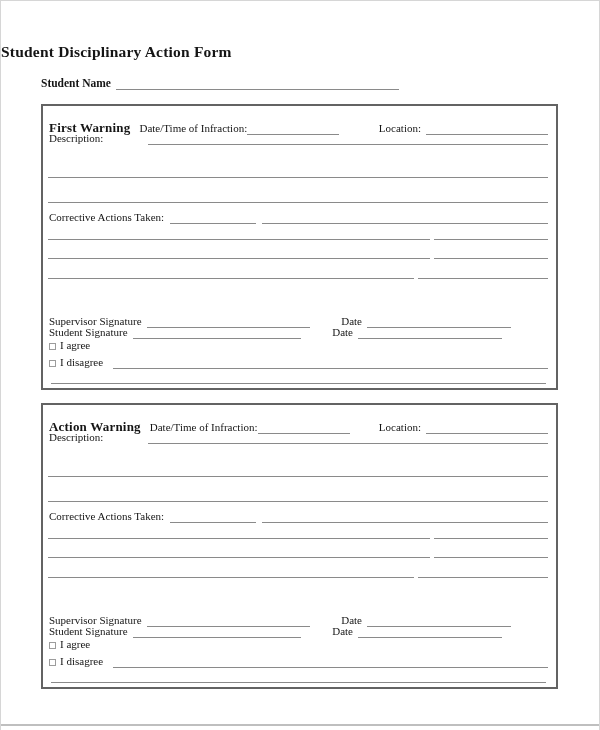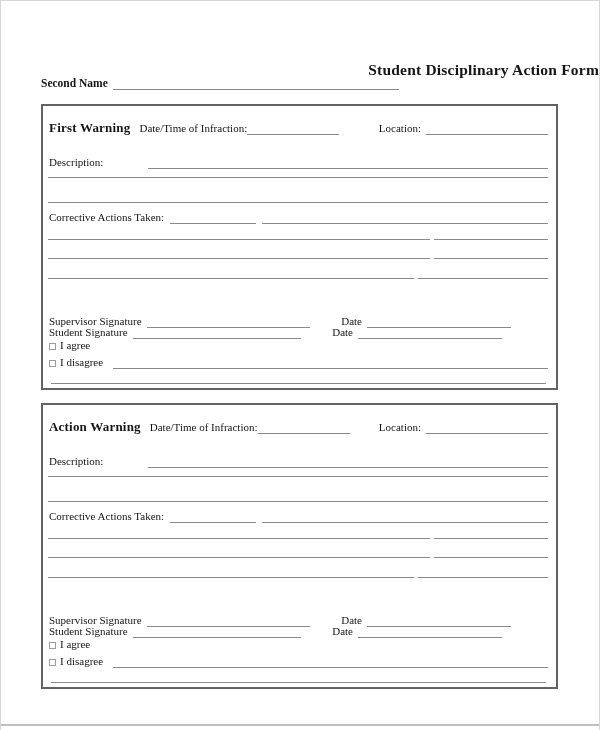--- a/index.html
+++ b/index.html
@@ -4,22 +4,22 @@
 <style>
   html,body { margin:0; padding:0; background:#ffffff; }
   .page {
     position:relative; width:600px; height:730px; background:#fff;
     box-sizing:border-box;
     border:1px solid #d6d6d6; border-bottom:none;
     font-family:"Liberation Serif","DejaVu Serif",serif;
     color:#151515;
   }
   .page-title {
-    position:absolute; top:60px; left:0; right:0;
-    text-align:right; font-size:15.5px; font-weight:bold; letter-spacing:.2px;
+    position:absolute; top:42px; left:0; right:0;
+    text-align:left; font-size:15.5px; font-weight:bold; letter-spacing:.2px;
   }
   
   .fill { border-bottom:1.4px solid #8a8a8a; height:13px; box-sizing:border-box; }
   .hr   { border-top:1.4px solid #8a8a8a; height:0; }
 
   .student-row {
     position:absolute; top:74px; left:40px; width:358px; height:15px;
     display:flex; align-items:flex-end;
   }
   .student-row .lbl { font-weight:bold; font-size:11.5px; line-height:14px; }
@@ -38,21 +38,21 @@
     display:flex; align-items:flex-end;
     font-size:11px; line-height:13px; white-space:nowrap;
   }
   .r-head { top:13px; height:16px; }
   .sec-title { font-weight:bold; font-size:13px; line-height:15px; letter-spacing:.2px; }
   .lbl-dt { margin-left:9px; }
   .fill.dt { width:92px; }
   .lbl-loc { margin-left:auto; }
   .fill.loc { width:122px; margin-left:5px; }
 
-  .r-desc { top:49px;gap:33px; }
+  .r-desc { top:25px;gap:33px; }
   .fill.desc { flex:1; margin-left:12px; }
 
   .line-abs { position:absolute; left:5px; right:8px; }
   .hr1 { top:71px; }
   .hr2 { top:96px; }
 
   .r-corr { top:104px; }
   .fill.corr-short { width:86px; margin-left:6px; }
   .fill.corr-long  { flex:1;   margin-left:6px; }
 
@@ -87,21 +87,21 @@
   }
 </style>
 </head>
 <body>
 
 <div class="page">
 
   <div class="page-title">Student Disciplinary Action Form</div>
 
   <div class="student-row">
-    <span class="lbl">Second Name</span>
+    <span class="lbl">Student Name</span>
     <span class="fill"></span>
   </div>
 
   <div class="wbox first">
     <div class="row r-head">
       <span class="sec-title">First Warning</span>
       <span class="lbl-dt">Date/Time of Infraction:</span>
       <span class="fill dt"></span>
       <span class="lbl-loc">Location:</span>
       <span class="fill loc"></span>

